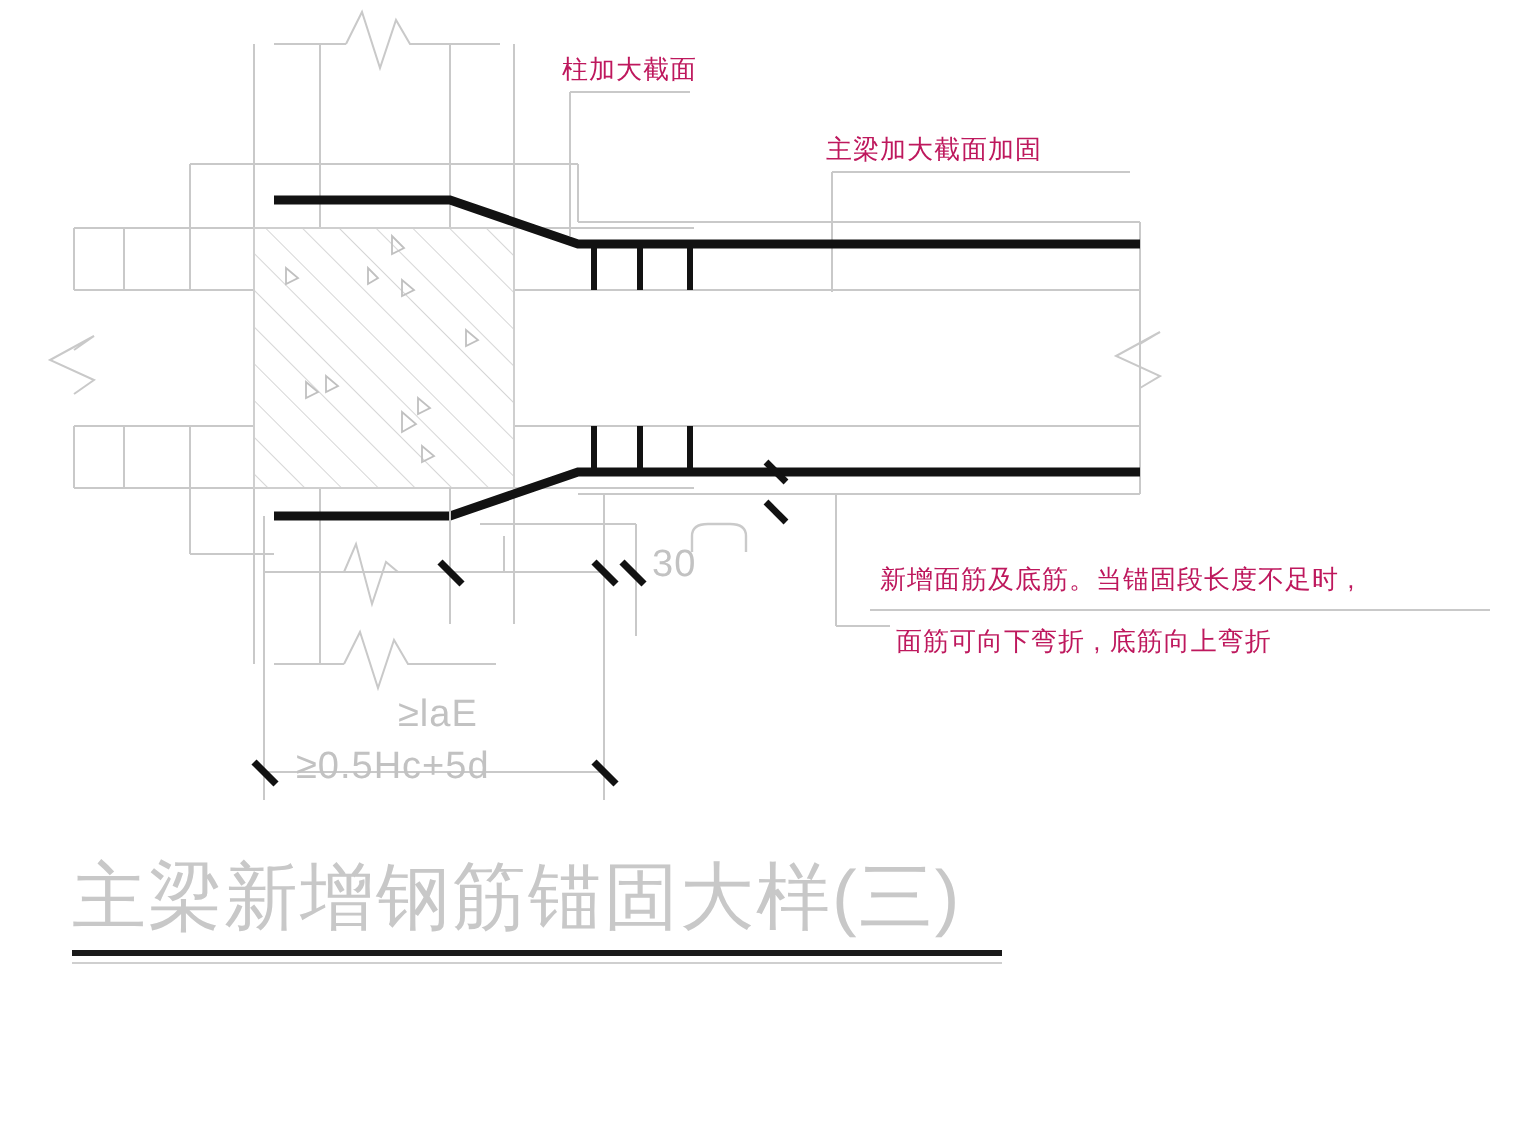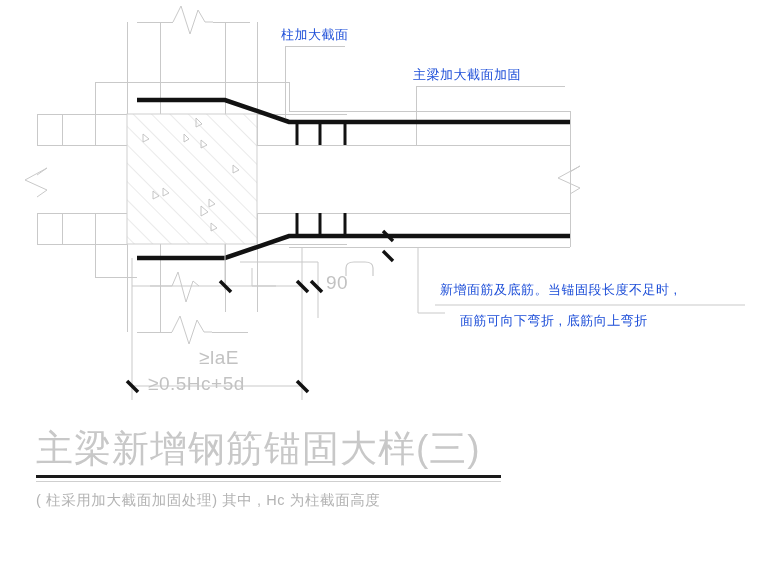--- a/index.html
+++ b/index.html
@@ -26,21 +26,21 @@
     height: 570px;
   }
   .lbl {
     position: absolute;
     color: #b9b9b9;
     white-space: nowrap;
     letter-spacing: 0.5px;
   }
   .lbl-cn {
     font-size: 13px;
-    color: #1d4ed8;
+    color: #be185d;
   }
   .lbl-dim {
     font-size: 19px;
     color: #c2c2c2;
     font-family: "Liberation Sans", sans-serif;
   }
   .title-block {
     position: absolute;
     left: 36px;
     top: 427px;
@@ -230,28 +230,27 @@
       <path d="M570 172 L580 166 L558 178 L580 188 L570 194"></path>
     </g>
   </svg>
 
   <div class="lbl lbl-cn" style="left:281px; top:26px;">柱加大截面</div>
 
   <div class="lbl lbl-cn" style="left:440px; top:281px;">新增面筋及底筋。当锚固段长度不足时 ,</div>
 
   <div class="lbl lbl-cn" style="left:413px; top:66px;">主梁加大截面加固</div>
 
-  <div class="lbl lbl-cn" style="left:460px; top:312px;">面筋可向下弯折 , 底筋向上弯折</div>
-
-  <div class="lbl lbl-dim" style="left:326px; top:272px;">90</div>
+  <div class="lbl lbl-cn" style="left:448px; top:312px;">面筋可向下弯折 , 底筋向上弯折</div>
+
+  <div class="lbl lbl-dim" style="left:326px; top:272px;">30</div>
 
   <div class="lbl lbl-dim" style="left:181px; top:347px;margin-left:18px;">≥laE</div>
 
   <div class="lbl lbl-dim" style="left:148px; top:373px;">≥0.5Hc+5d</div>
 
   <div class="title-block">
     <div class="title-main">主梁新增钢筋锚固大样(三)</div>
     <div class="title-rule-thick"></div>
     <div class="title-rule-thin"></div>
-    <div class="title-sub">( 柱采用加大截面加固处理) 其中 , Hc 为柱截面高度</div>
   </div>
 
 </div>
 
 </body></html>

